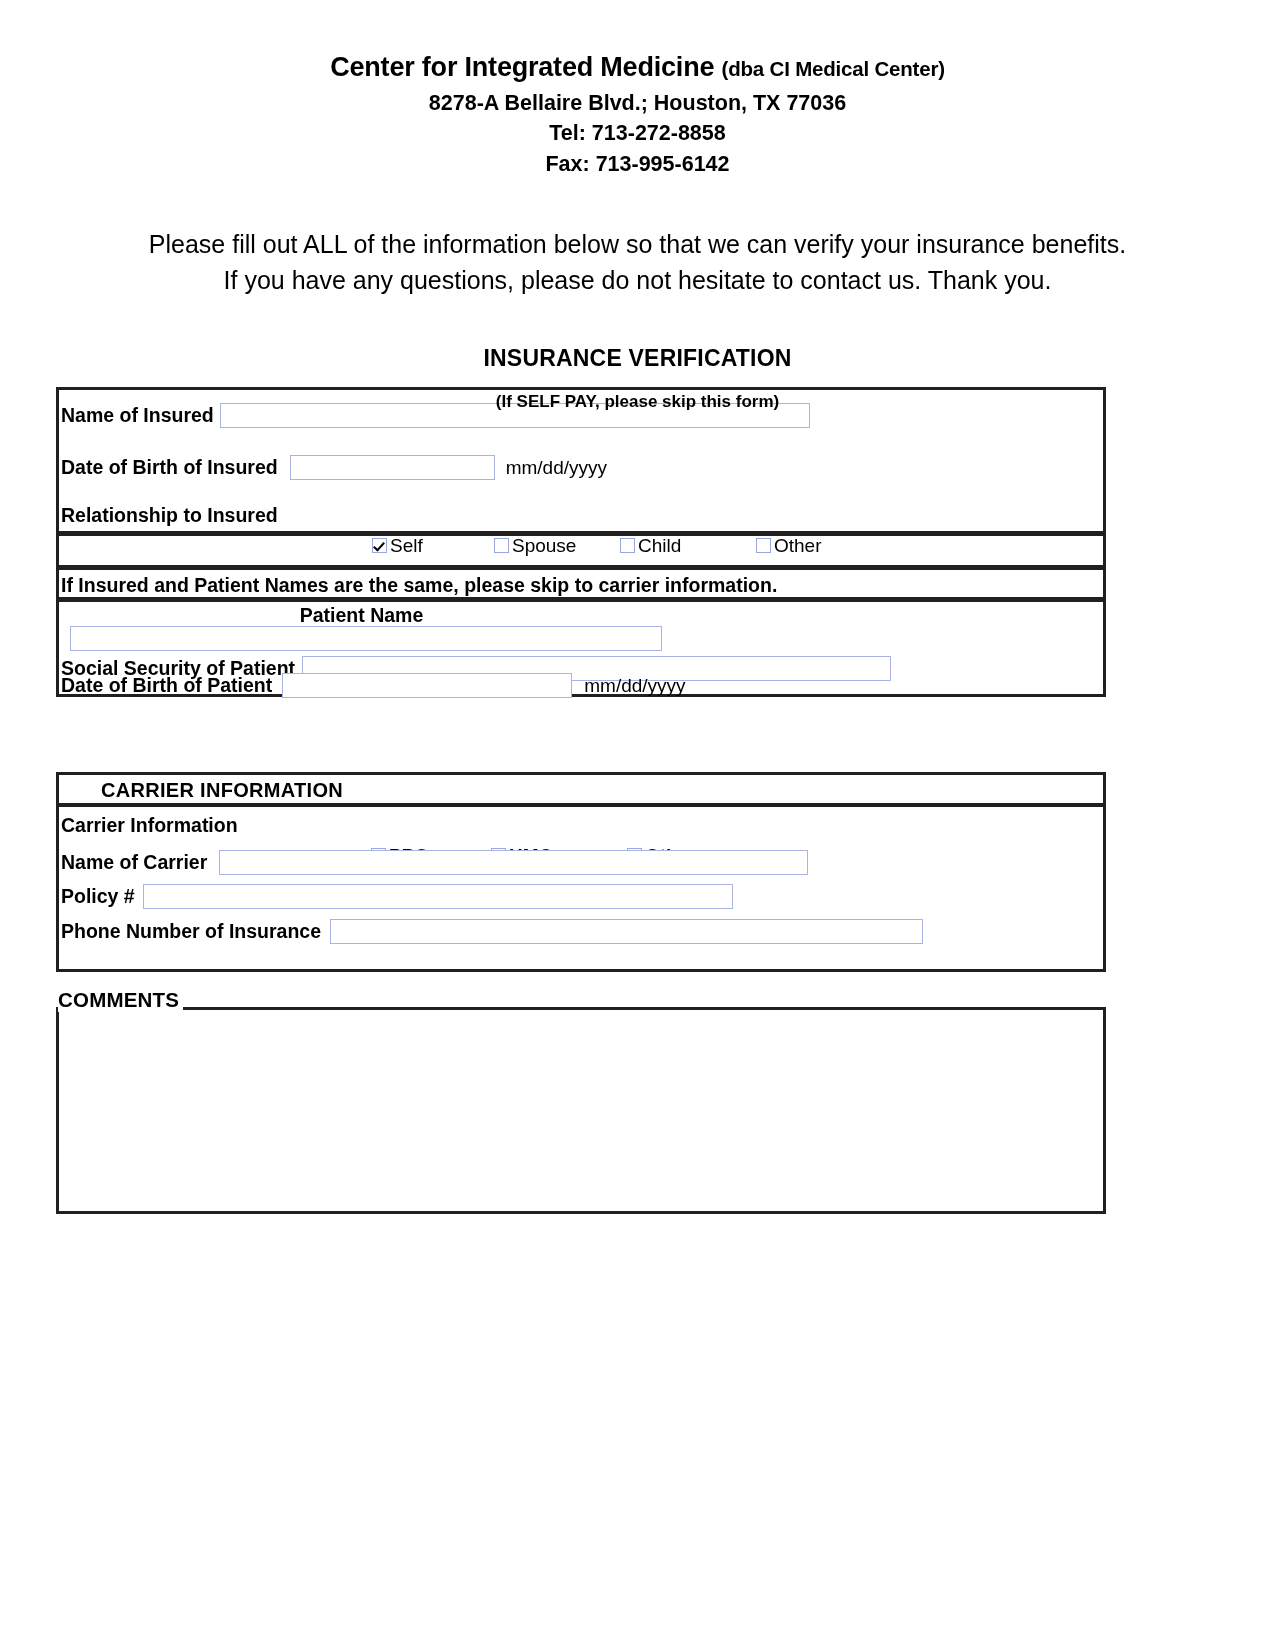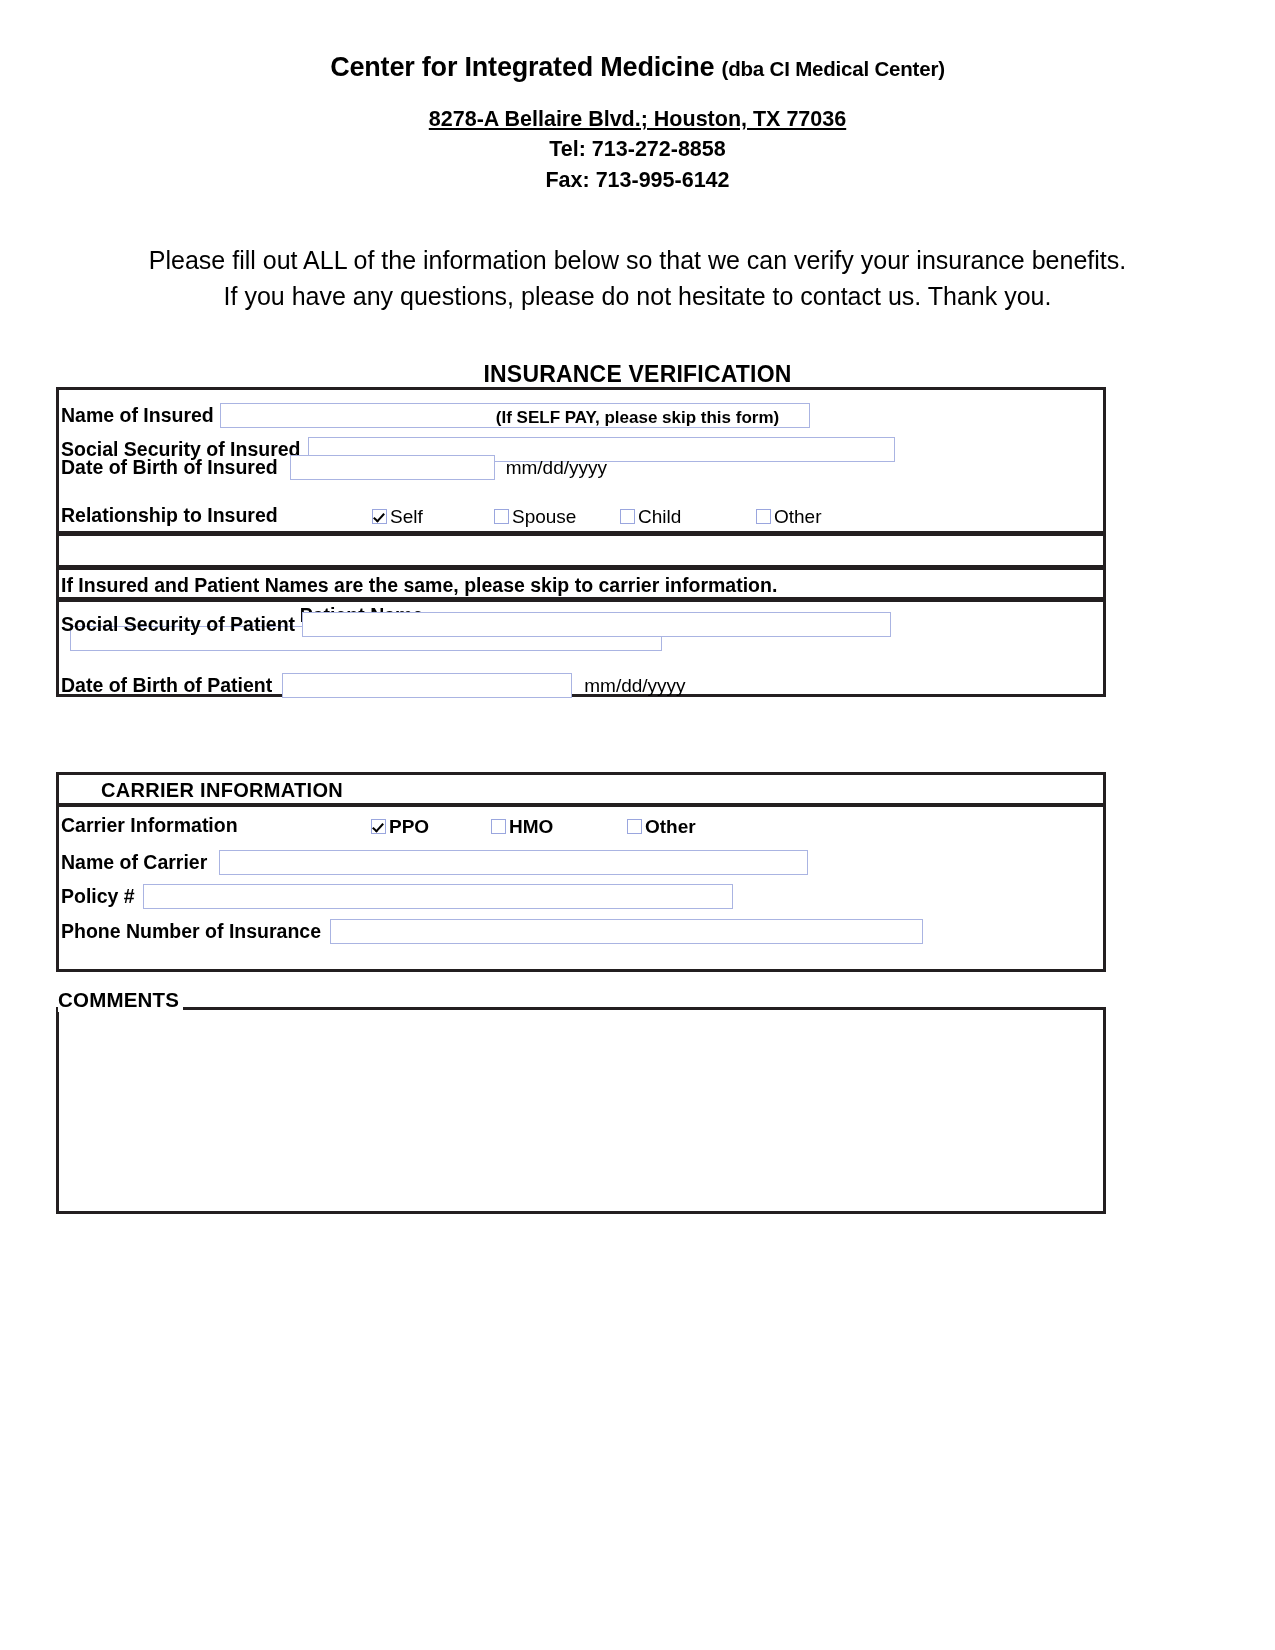--- a/index.html
+++ b/index.html
@@ -34,22 +34,21 @@
     line-height: 1.18;
   }
   .clinic-name .dba {
     font-size: 20.5px;
     font-weight: bold;
   }
   .clinic-addr {
     font-size: 21.5px;
     font-weight: bold;
     line-height: 1.42;
-    margin-top: 20px;
-    text-decoration: underline;
+    margin-top: 4px;
   }
   .clinic-tel,
   .clinic-fax {
     font-size: 21.5px;
     font-weight: bold;
     line-height: 1.42;
   }
 
   
   .intro {
@@ -117,20 +116,21 @@
     padding: 0 3px;
     color: #000;
     outline: none;
   }
 
   
   .cb-wrap {
     display: inline-flex;
     align-items: center;
     position: absolute;
+    margin-top: 29px;
   }
   .cb {
     width: 15px;
     height: 15px;
     border: 1px solid #9aa6de;
     background: #ffffff;
     box-sizing: border-box;
     display: inline-block;
     position: relative;
     flex: 0 0 auto;
@@ -211,24 +211,20 @@
   <div class="form-title">INSURANCE VERIFICATION</div>
   <div class="form-subtitle">(If SELF PAY, please skip this form)</div>
 
   <div class="box" style="left:56px; top:387px; width:1050px; height:310px;"></div>
 
   <div class="fld-row" style="left:61px; top:403px;">
     <span class="lbl">Name of Insured</span>
     <input class="tbox" type="text" style="width: 590px; margin-left: 6px;" value="">
   </div>
 
-  <div class="fld-row" style="left:61px; top:437px;">
-    <span class="lbl">Social Security of Insured</span>
-    <input class="tbox" type="text" style="width: 587px; margin-left: 8px;" value="">
-  </div>
 
   <div class="fld-row" style="left:61px; top:455px;">
     <span class="lbl">Date of Birth of Insured</span>
     <input class="tbox" type="text" style="width: 205px; margin-left: 12px;" value="">
     <span class="lbl-plain" style="margin-left:11px;">mm/dd/yyyy</span>
   </div>
 
   <div class="fld-row" style="left:61px; top:506px;">
     <span class="lbl">Relationship to Insured</span>
   </div>
@@ -253,21 +249,21 @@
   <div class="rule" style="left:56px; top:565px; width:1050px; height:5px;"></div>
   <div class="rule" style="left:56px; top:597px; width:1050px; height:5px;"></div>
 
   <div class="notice" style="left:61px; top:574px;">If Insured and Patient Names are the same, please skip to carrier information.</div>
 
   <div class="fld-row" style="left:61px; top:606px;flex-direction:column;">
     <span class="lbl">Patient Name</span>
     <input class="tbox" type="text" style="width: 592px; margin-left: 9px;" value="">
   </div>
 
-  <div class="fld-row" style="left:61px; top:612px;justify-content:center;">
+  <div class="fld-row" style="left:61px; top:656px;justify-content:center;">
     <span class="lbl">Social Security of Patient</span>
     <input class="tbox" type="text" style="width: 589px; margin-left: 7px;" value="">
   </div>
 
   <div class="fld-row" style="left:61px; top:673px;">
     <span class="lbl">Date of Birth of Patient</span>
     <input class="tbox" type="text" style="width: 290px; margin-left: 10px;" value="">
     <span class="lbl-plain" style="margin-left:12px;">mm/dd/yyyy</span>
   </div>
 

